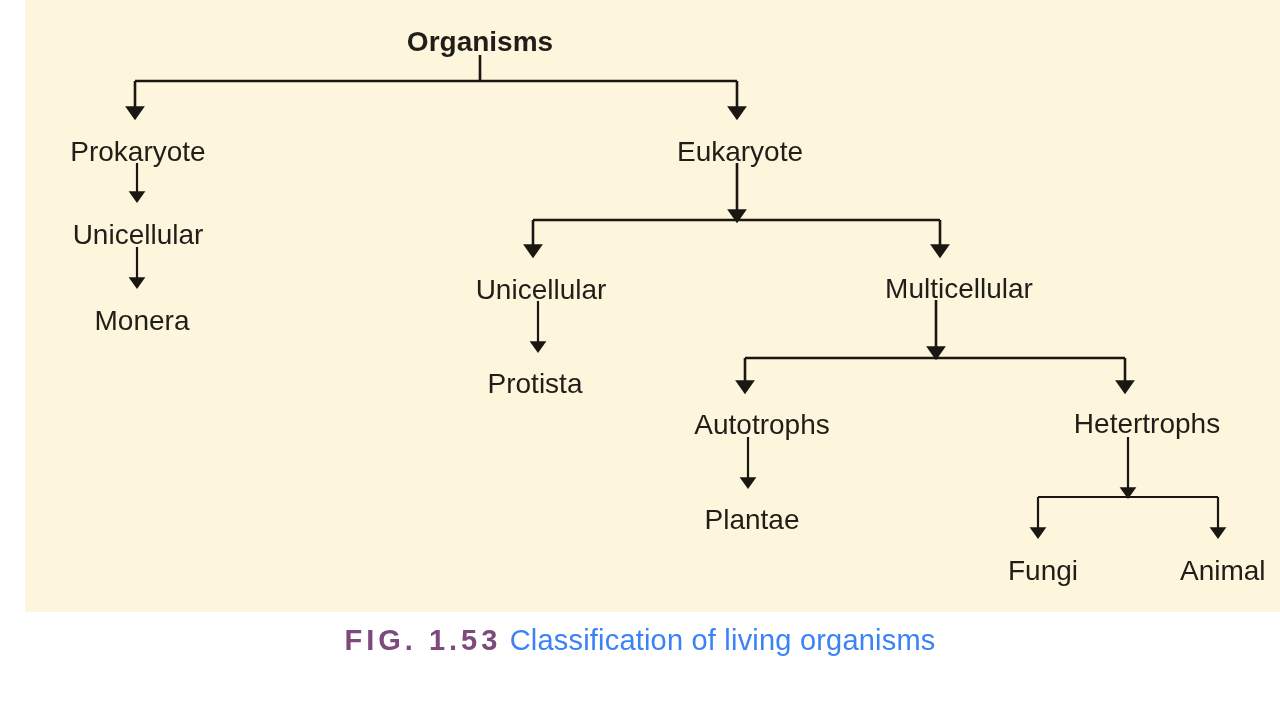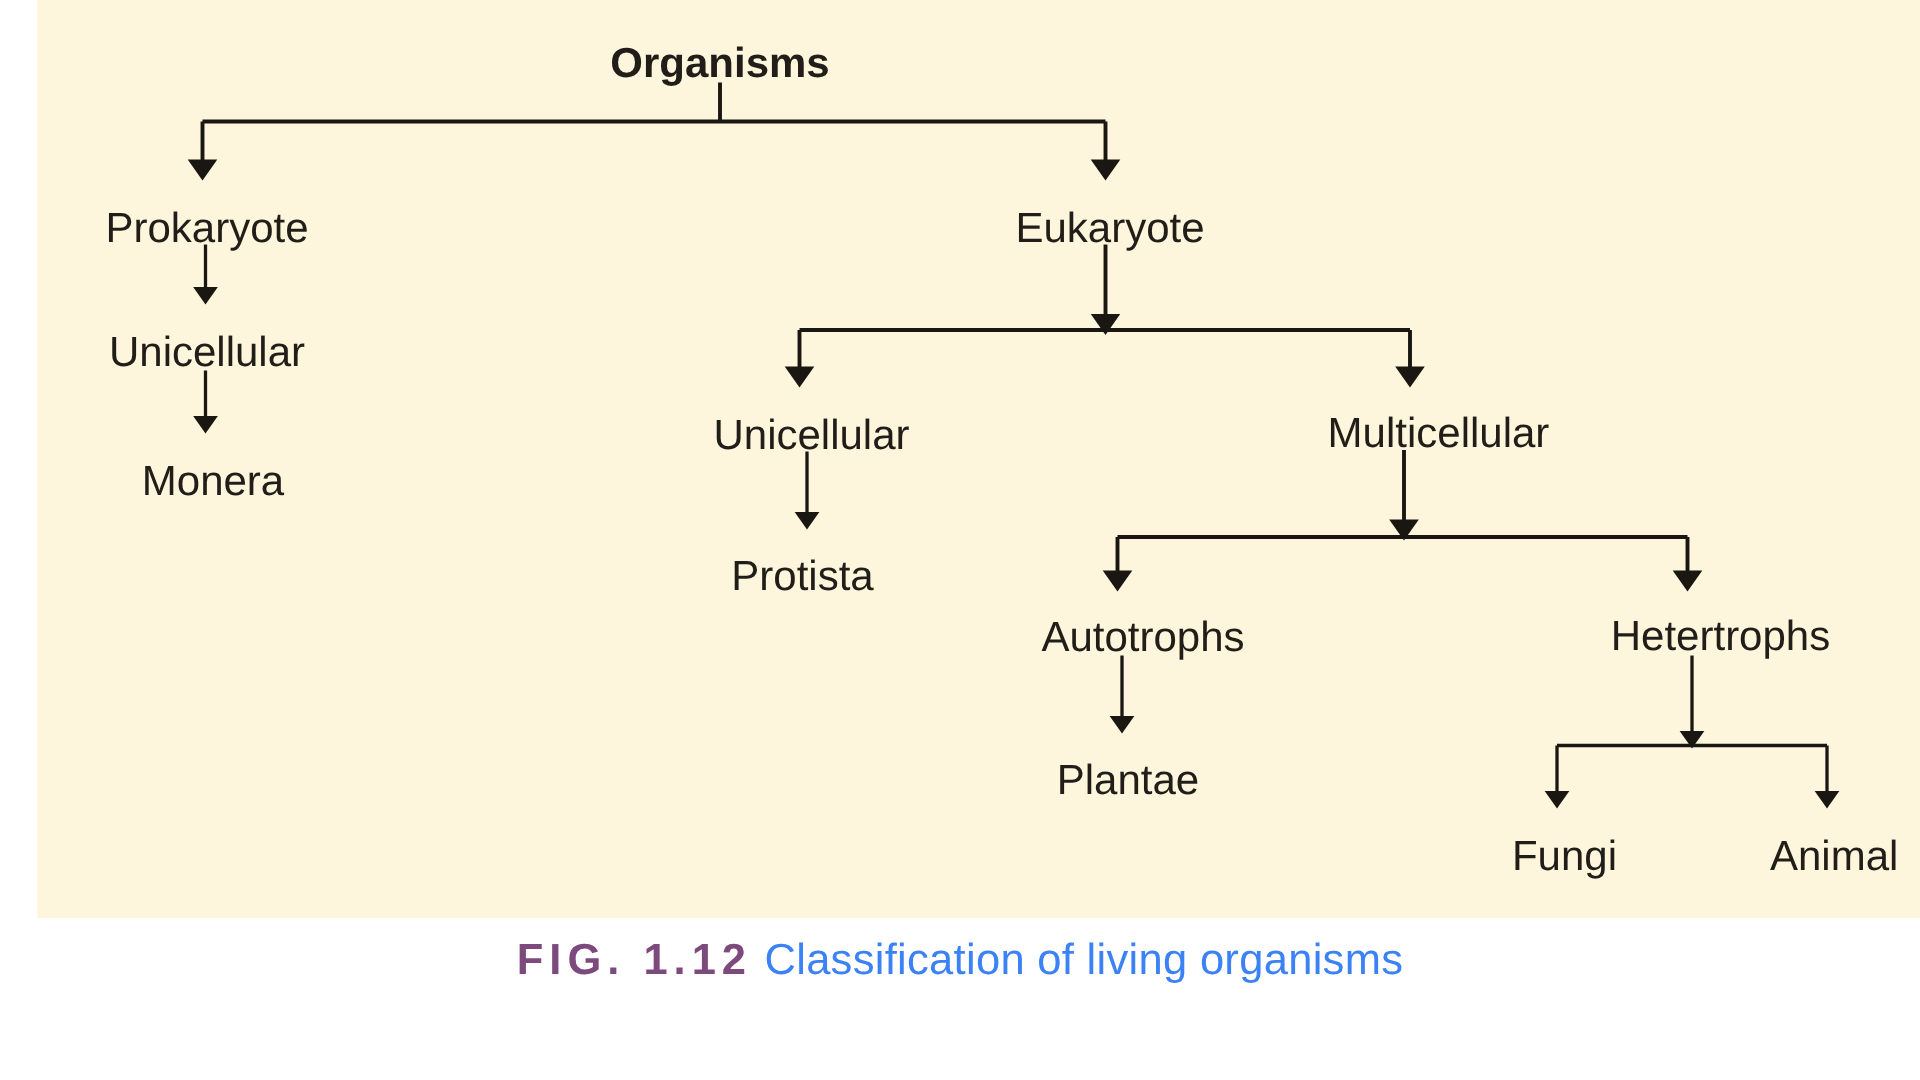--- a/index.html
+++ b/index.html
@@ -141,16 +141,16 @@
     <text class="node-label" text-anchor="middle" x="535" y="393">Protista</text>
     <text class="node-label" text-anchor="middle" x="959" y="298">Multicellular</text>
     <text class="node-label" text-anchor="middle" x="762" y="434">Autotrophs</text>
     <text class="node-label" text-anchor="middle" x="752" y="529">Plantae</text>
     <text class="node-label" text-anchor="middle" x="1147" y="433">Hetertrophs</text>
     <text class="node-label" text-anchor="middle" x="1043" y="580">Fungi</text>
     <text class="node-label" text-anchor="start" x="1180" y="580">Animal</text>
   </svg>
 
   <div class="caption">
-    <span class="caption-fig">FIG. 1.12</span><span class="caption-text">  Classification of living organisms</span>
+    <span class="caption-fig">FIG. 1.53</span><span class="caption-text">  Classification of living organisms</span>
   </div>
 
 </div>
 
 </body></html>

